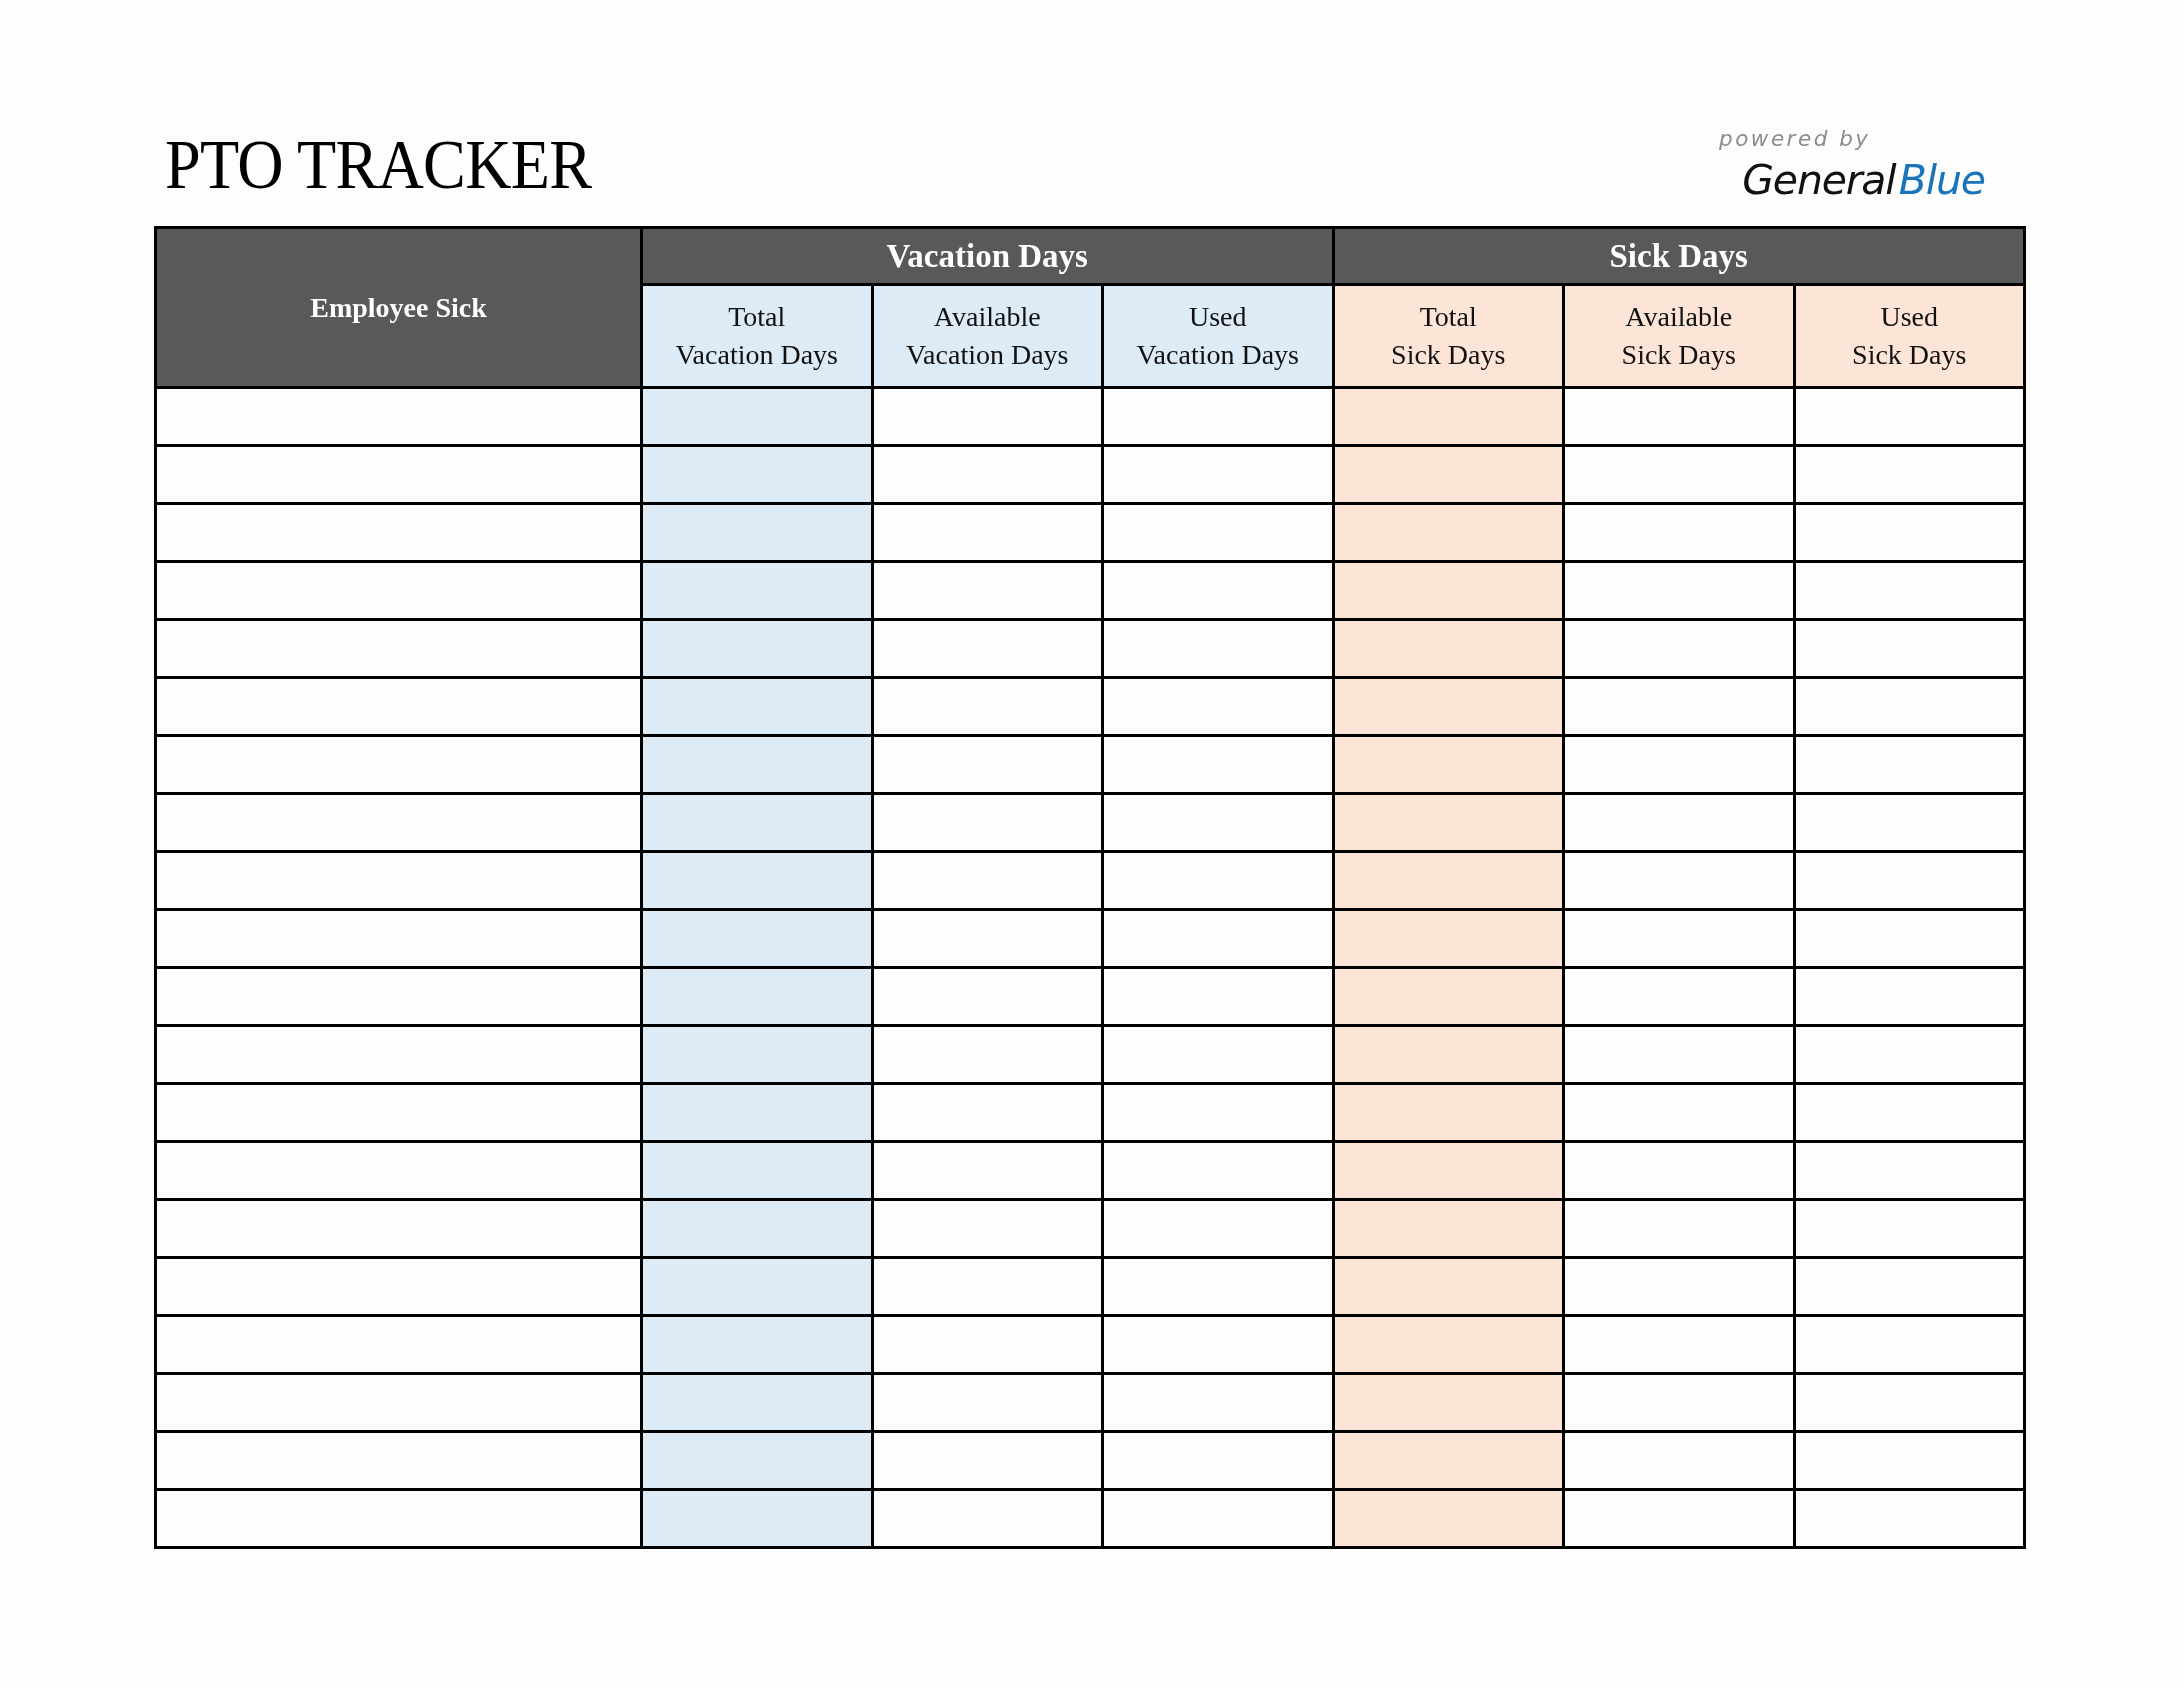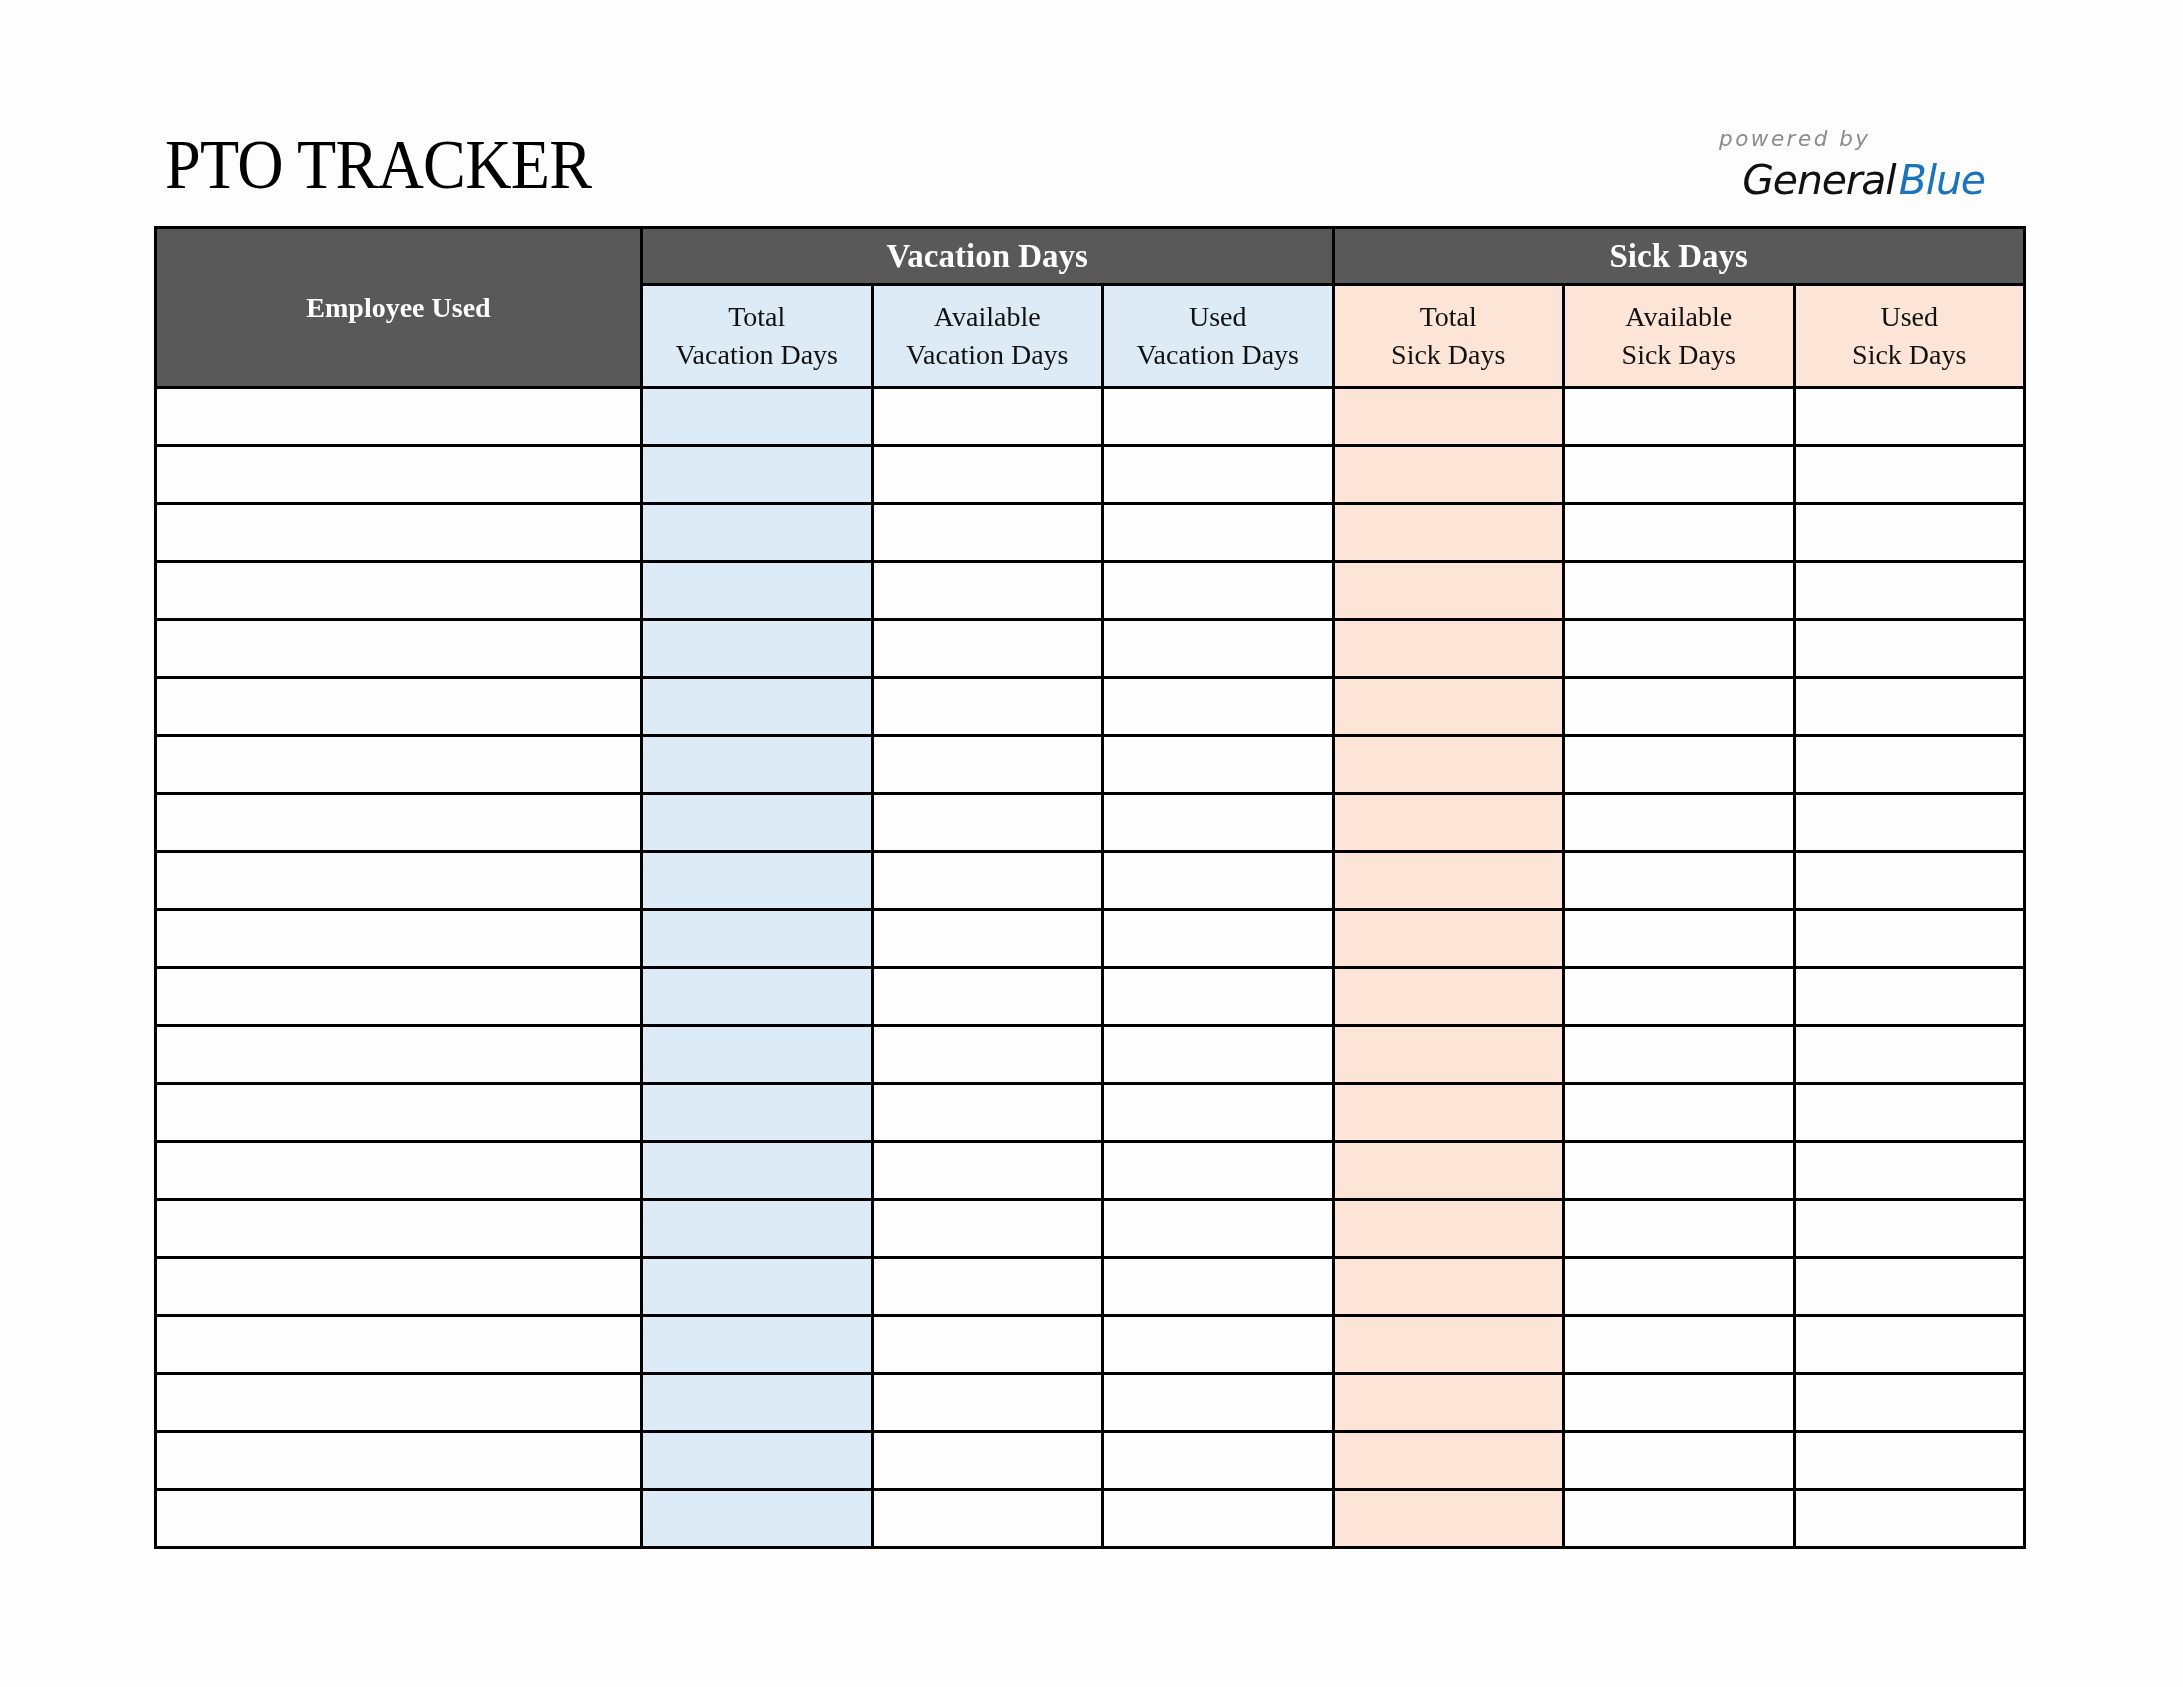--- a/index.html
+++ b/index.html
@@ -65,21 +65,21 @@
     <col class="name">
       <col>
       <col>
       <col>
       <col>
       <col>
       <col>
   </colgroup>
   <thead>
     <tr>
-      <th class="dark name-h" rowspan="2">Employee Used</th>
+      <th class="dark name-h" rowspan="2">Employee Sick</th>
       <th class="dark group-h" colspan="3">Vacation Days</th>
       <th class="dark group-h" colspan="3">Sick Days</th>
     </tr>
     <tr>
       <th class="sub blue">
         <span>Total</span>
         <span>Vacation Days</span>
       </th>
       <th class="sub blue">
         <span>Available</span>

